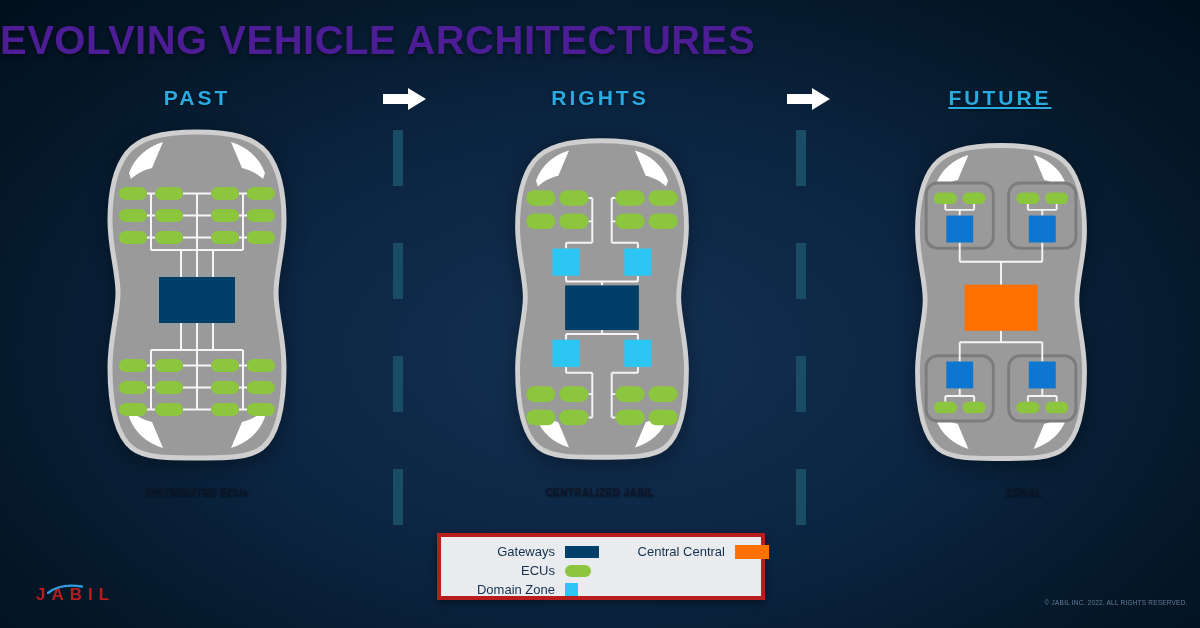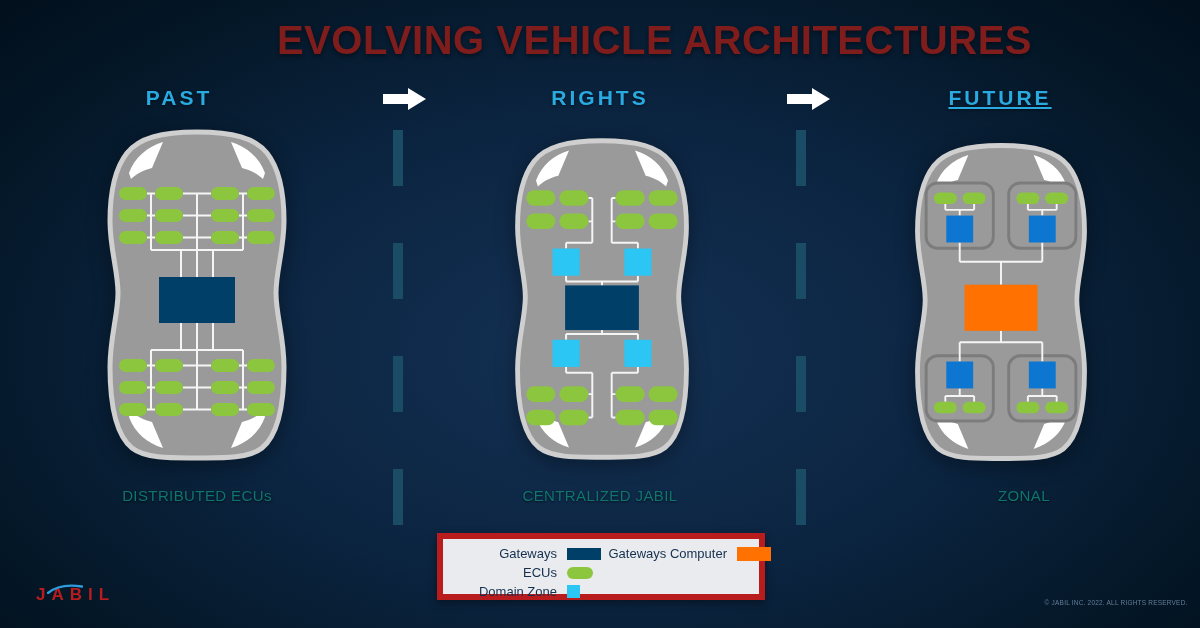--- a/index.html
+++ b/index.html
@@ -3,50 +3,50 @@
 <meta charset="utf-8">
 <style>
   html,body{margin:0;padding:0;}
   body{
     width:1200px;height:628px;position:relative;overflow:hidden;
     font-family:"Liberation Sans",sans-serif;
     background:radial-gradient(ellipse 68% 78% at 50% 56%, #143154 0%, #0b2440 48%, #041727 82%, #02101e 100%);
   }
   .abs{position:absolute;}
   .page-title{
-    left:0;top:18px;width:1032px;text-align:right;color:#7f1d1d;
+    left:0;top:18px;width:1032px;text-align:left;color:#4c1d95;
     font-size:40px;font-weight:700;letter-spacing:.5px;
     text-shadow:0 2px 4px rgba(0,0,0,.45);
   }
   .stage-header{
     top:86px;width:200px;text-align:center;color:#29abe2;
     font-size:21px;font-weight:700;letter-spacing:3px;
     text-shadow:0 1px 3px rgba(0,0,0,.5);
   }
-  .hdr-past{left:79px;} .hdr-present{left:500px;} .hdr-future{left:900px;text-decoration:underline;}
+  .hdr-past{left:97px;} .hdr-present{left:500px;} .hdr-future{left:900px;text-decoration:underline;}
   .stage-arrow{top:87px;width:44px;height:24px;}
   .arrow-1{left:383px;} .arrow-2{left:787px;}
   .divider{
     top:130px;height:400px;width:10px;
     background:repeating-linear-gradient(180deg,#1b4c66 0 56px,transparent 56px 113px);
   }
   .div-1{left:393px;} .div-2{left:796px;}
   .car-svg{filter:drop-shadow(0 5px 10px rgba(0,0,0,.35));}
   .car-past{left:97px;top:124px;width:200px;height:342px;}
   .car-present{left:502px;top:134px;width:200px;height:330px;}
   .car-future{left:905px;top:136px;width:192px;height:332px;}
   .stage-caption{
-    top:487px;width:300px;text-align:center;color:#0f766e;
-    font-size:15px;font-weight:400;letter-spacing:.4px;
+    top:487px;width:300px;text-align:center;color:#0f172a;
+    font-size:10px;font-weight:700;letter-spacing:.4px;
     text-shadow:0 1px 2px rgba(0,0,0,.6);
   }
   .cap-past{left:47px;} .cap-present{left:450px;} .cap-future{left:874px;}
   .legend{
     left:437px;top:533px;width:328px;height:67px;box-sizing:border-box;
-    background:#e9ebee;border:6px solid #b91c1c;
+    background:#e9ebee;border:4px solid #b91c1c;
     display:flex;align-items:flex-start;padding:5px 10px 0 6px;
     box-shadow:0 3px 8px rgba(0,0,0,.4);
   }
   .legend-col{display:flex;flex-direction:column;}
   .legend-row{display:flex;align-items:center;height:19px;}
   .legend-label{color:#14304e;font-size:13px;text-align:right;white-space:nowrap;}
   .col1 .legend-label{width:108px;}
   .col2 .legend-label{width:126px;}
   .swatch{margin-left:10px;flex:none;}
   .sw-gateway{width:34px;height:12px;background:#003f68;}
@@ -222,21 +222,21 @@
         <span class="legend-label">ECUs</span>
         <span class="swatch sw-ecu"></span>
       </div>
       <div class="legend-row">
         <span class="legend-label">Domain Zone</span>
         <span class="swatch sw-domain"></span>
       </div>
     </div>
     <div class="legend-col col2">
       <div class="legend-row">
-        <span class="legend-label">Gateways Computer</span>
+        <span class="legend-label">Central Central</span>
         <span class="swatch sw-central"></span>
       </div>
     </div>
   </div>
 
   <div class="abs logo">JABIL</div>
   <svg class="abs logo-swoosh" viewBox="0 0 36 11">
     <path d="M1,10 Q13,0 35,3.5" fill="none" stroke="#2e9bdc" stroke-width="2.4" stroke-linecap="round"></path>
   </svg>
   <div class="abs copyright">© JABIL INC. 2022. ALL RIGHTS RESERVED.</div>

